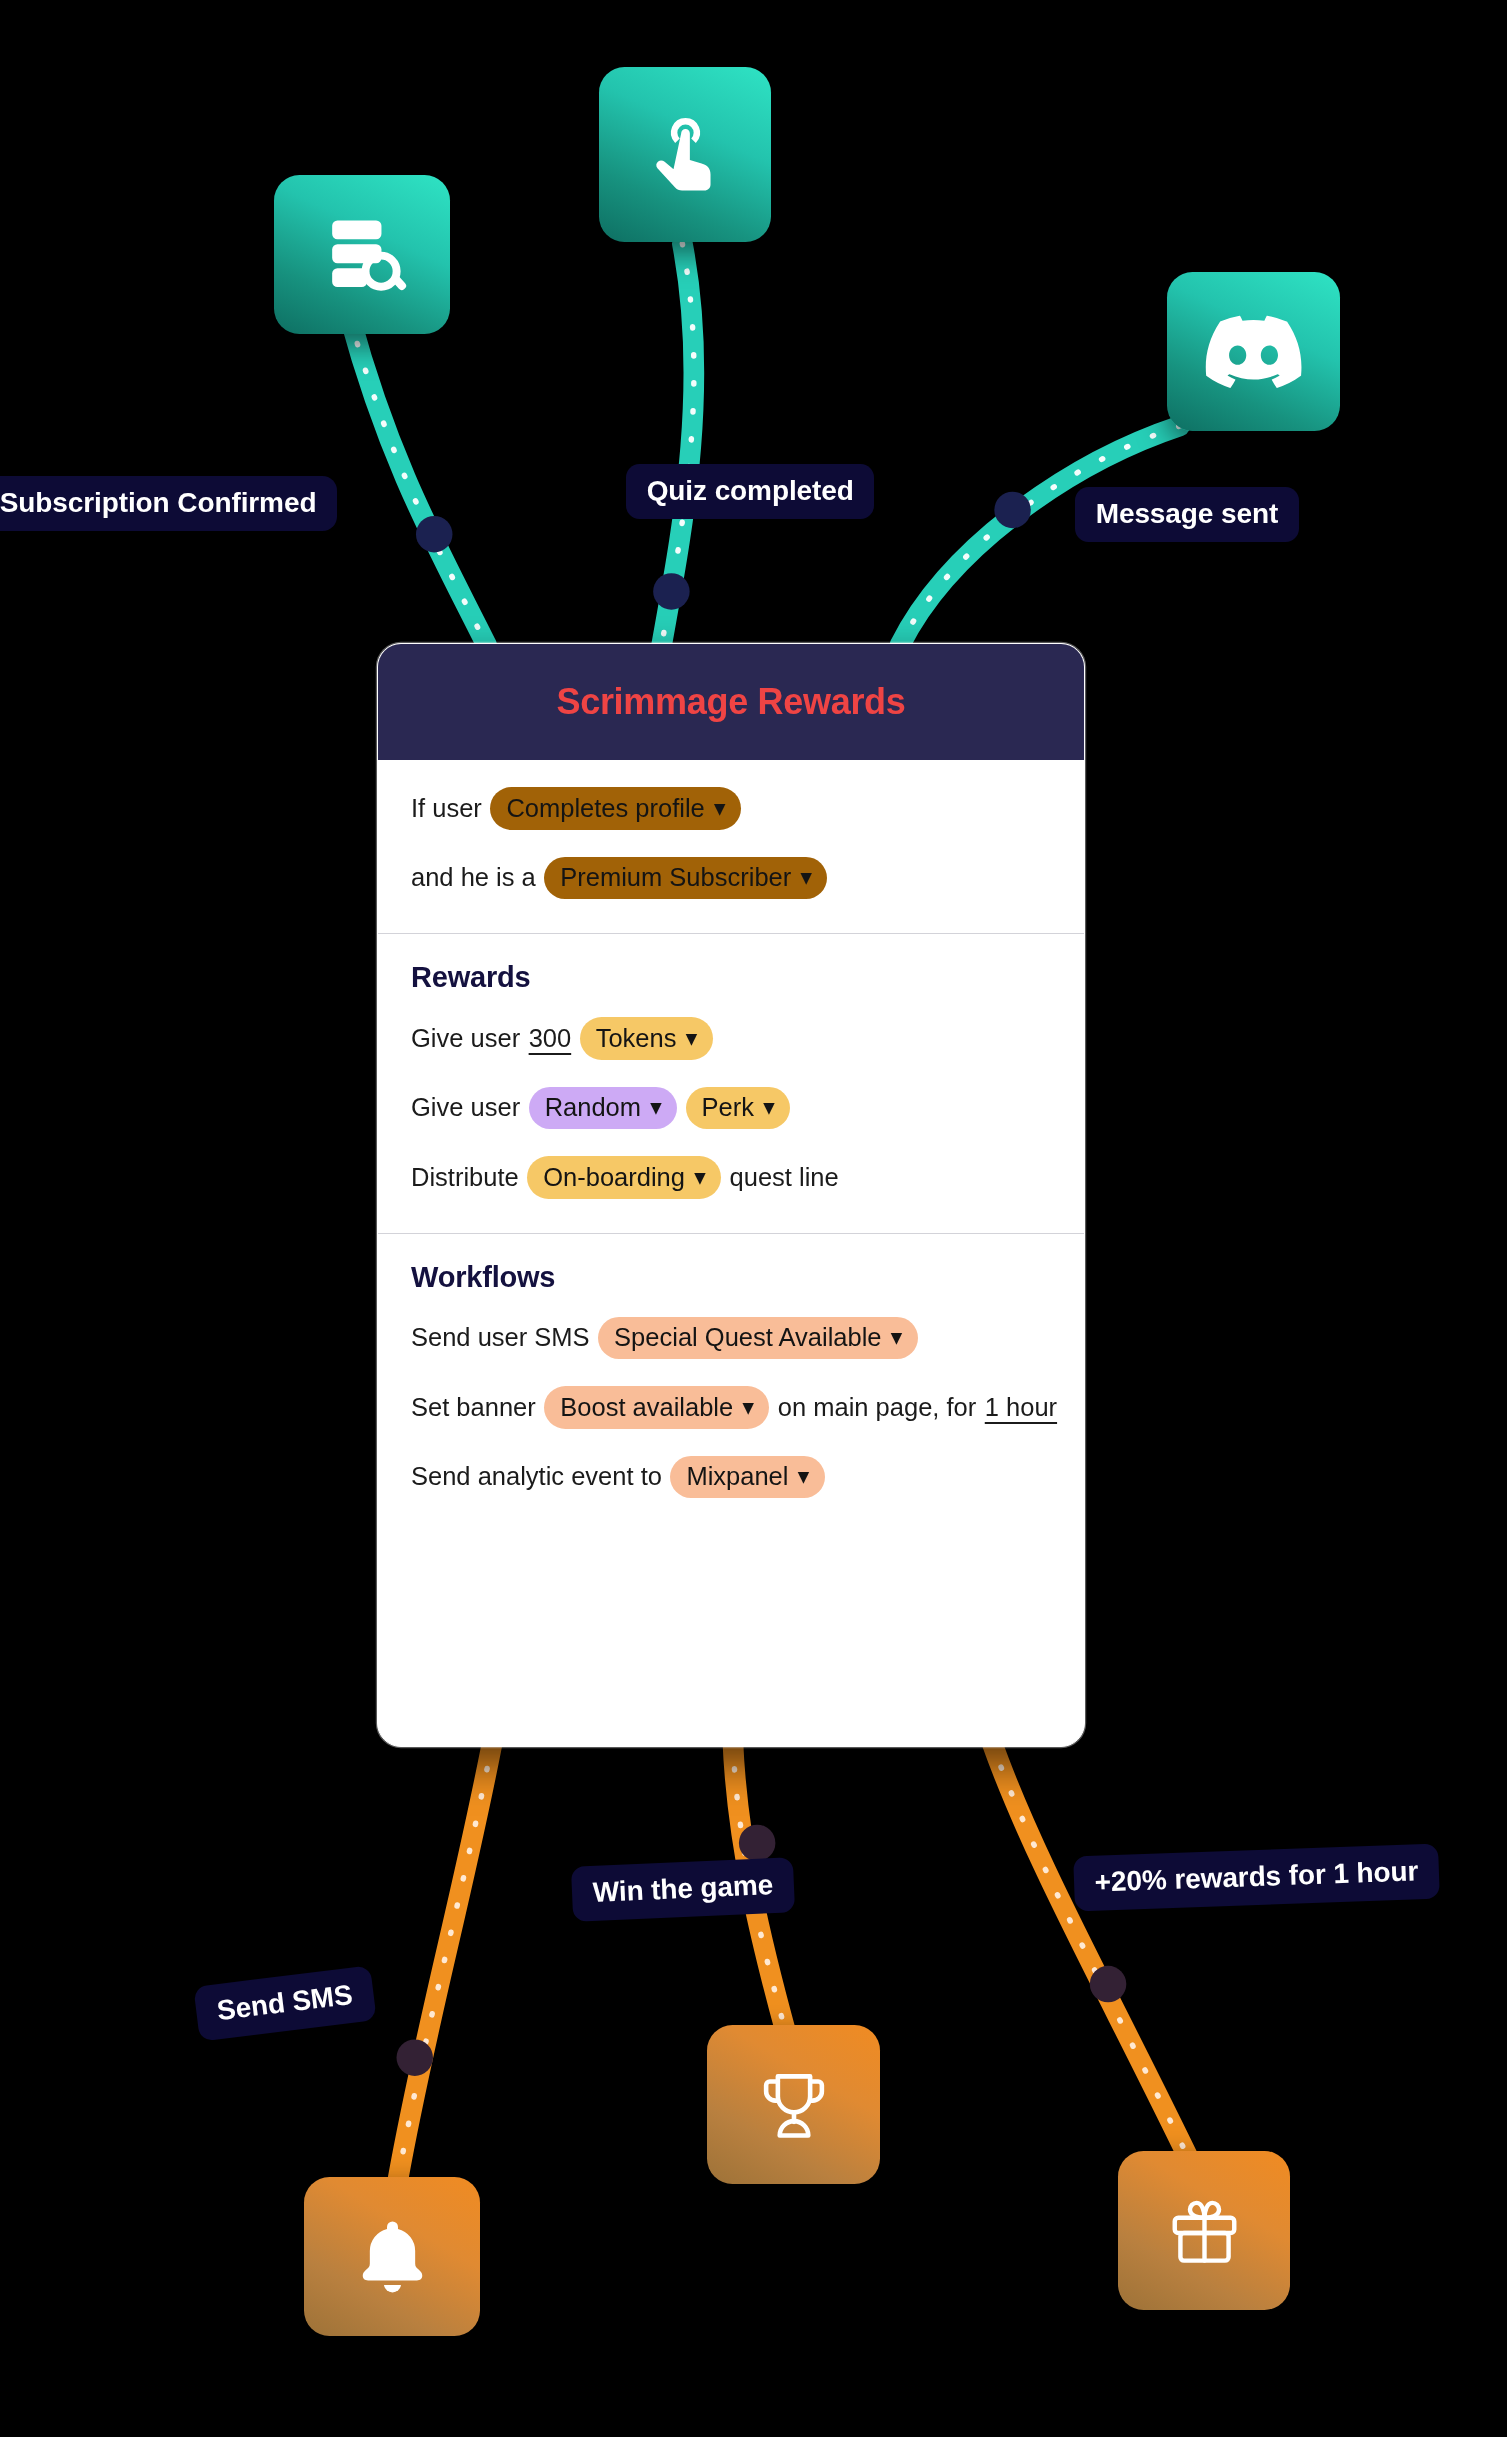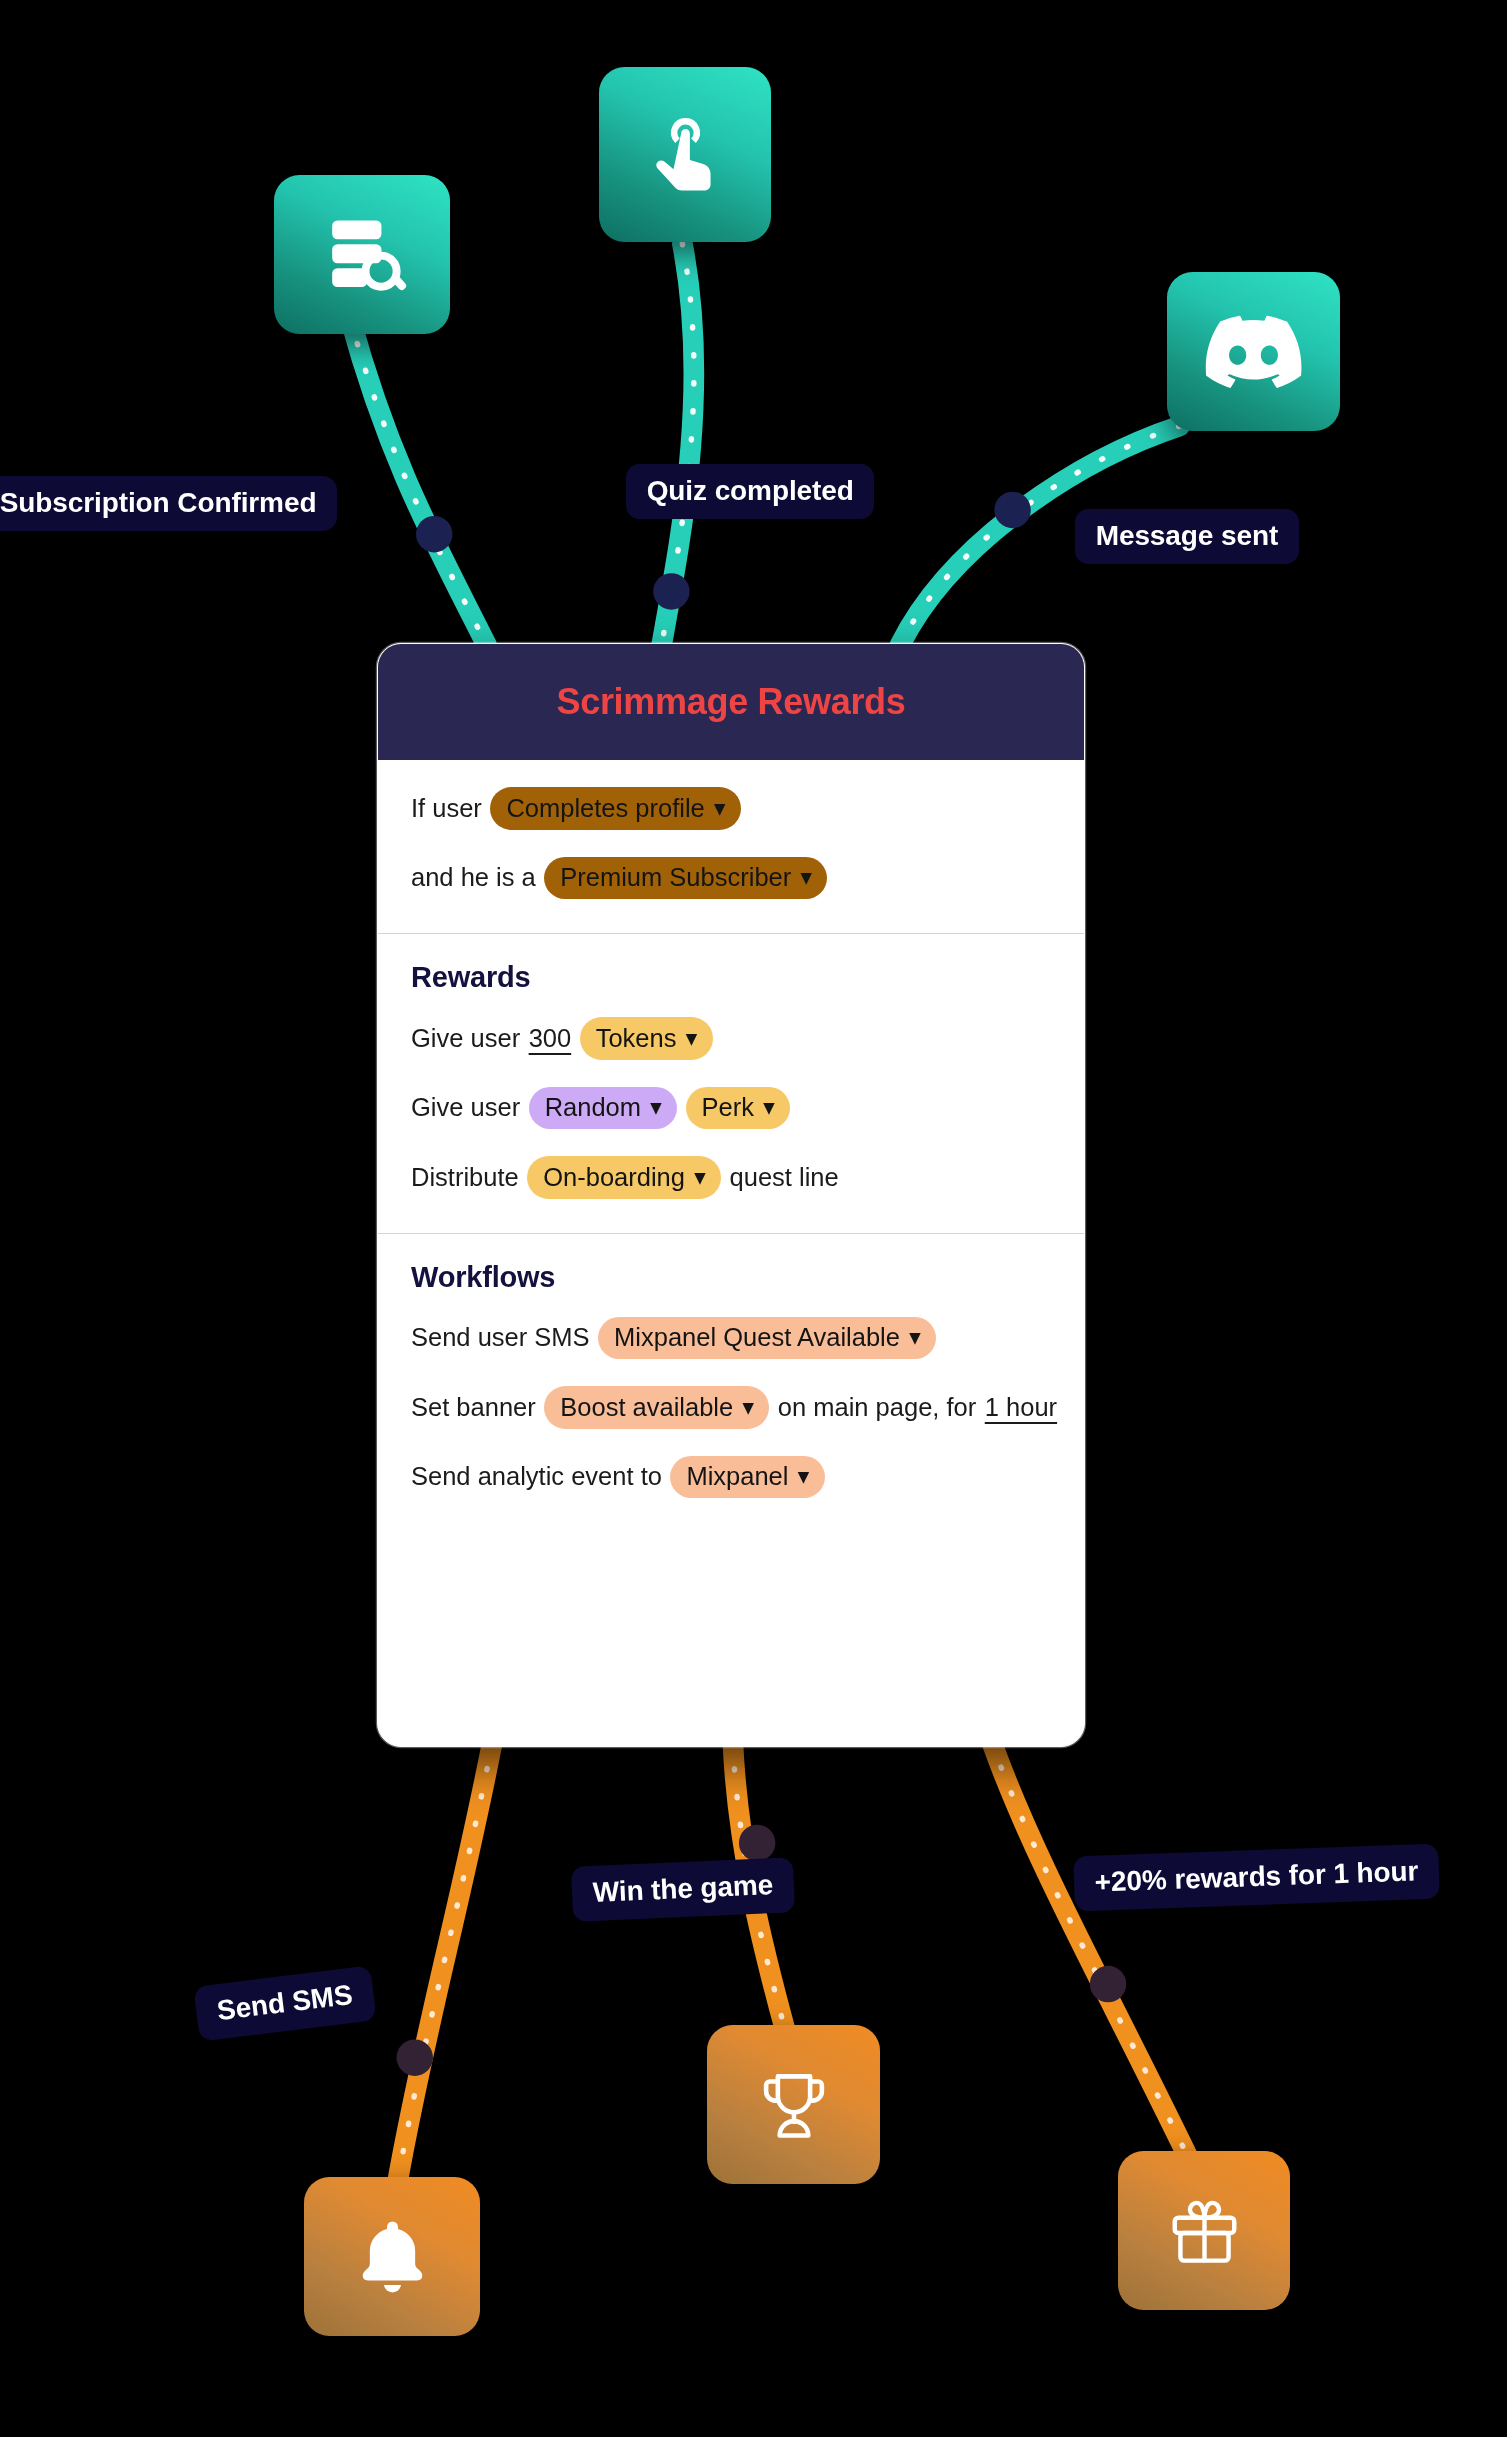--- a/index.html
+++ b/index.html
@@ -160,21 +160,21 @@
   </div>
 
   <div class="badge" style="left:-21px;top:476px;border-radius:14.6px;">
     <span>Subscription Confirmed</span>
   </div>
 
   <div class="badge" style="left:626px;top:464px;">
     <span>Quiz completed</span>
   </div>
 
-  <div class="badge" style="left:1075px;top:509px;">
+  <div class="badge" style="left:1075px;top:487px;">
     <span>Message sent</span>
   </div>
 
   <div class="badge" style="left:196px;top:1976px;transform:rotate(-7deg);">
     <span>Send SMS</span>
   </div>
 
   <div class="badge" style="left:572px;top:1862px;transform:rotate(-2.5deg);">
     <span>Win the game</span>
   </div>
@@ -242,21 +242,21 @@
           <span class="txt">quest line</span>
         </div>
       </div>
 
       <div class="section">
         <h3 class="sec-title">Workflows</h3>
 
         <div class="row">
           <span class="txt">Send user SMS</span>
           <span class="pill peach">
-            <span>Mixpanel Quest Available</span>
+            <span>Special Quest Available</span>
             <span class="chev">▾</span>
           </span>
         </div>
 
         <div class="row">
           <span class="txt">Set banner</span>
           <span class="pill peach">
             <span>Boost available</span>
             <span class="chev">▾</span>
           </span>

